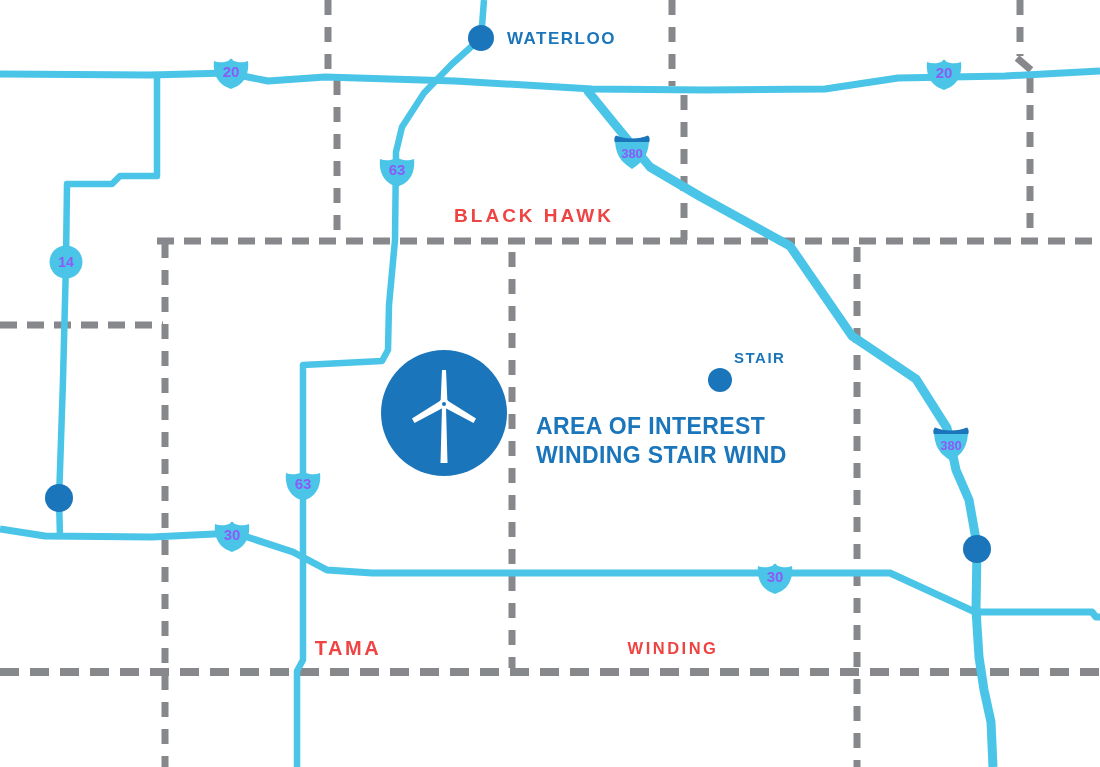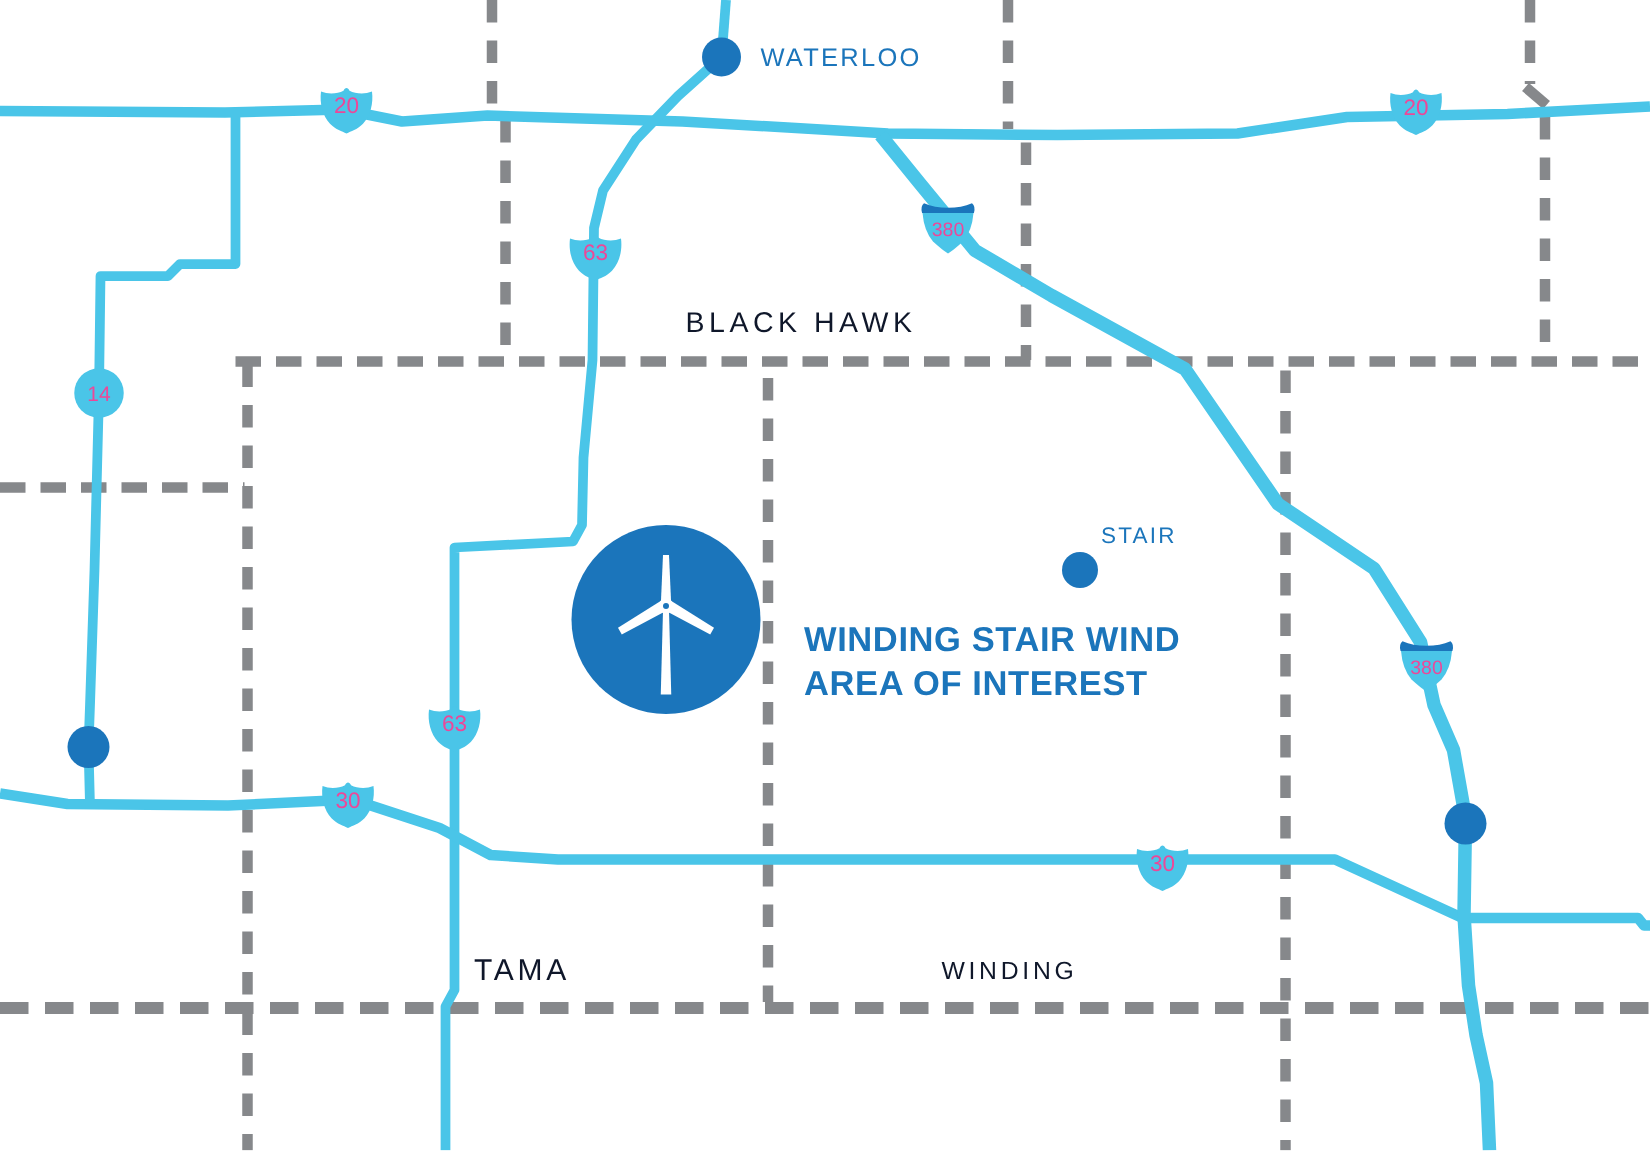--- a/index.html
+++ b/index.html
@@ -1,23 +1,23 @@
 <!DOCTYPE html>
 <html><head>
 <meta charset="utf-8">
 <style>
   html,body{margin:0;padding:0;background:#fff;}
   #map{position:relative;width:1100px;height:767px;background:#ffffff;overflow:hidden;
        font-family:"Liberation Sans",sans-serif;}
   #map svg{position:absolute;left:0;top:0;}
-  .lbl{position:absolute;font-weight:normal;white-space:nowrap;}
+  .lbl{position:absolute;font-weight:bold;white-space:nowrap;}
   .city-lbl{color:#1B75BB;}
-  .county-lbl{color:#0f172a;transform:translate(-50%,-50%);}
-  .shield-num{position:absolute;transform:translate(-50%,-50%);color:#ec4899;
-              font-weight:normal;text-align:center;line-height:1;}
+  .county-lbl{color:#ef4444;transform:translate(-50%,-50%);}
+  .shield-num{position:absolute;transform:translate(-50%,-50%);color:#8b5cf6;
+              font-weight:bold;text-align:center;line-height:1;}
   .aoi{position:absolute;color:#1B75BB;font-weight:bold;font-size:23px;
        letter-spacing:0.4px;line-height:28.5px;white-space:nowrap;}
 </style>
 </head>
 <body>
 
 <div id="map">
 
   <svg width="1100" height="767" viewBox="0 0 1100 767">
     <defs>
@@ -101,17 +101,17 @@
   <div class="shield-num" style="left:951px;top:445px;font-size:13px">380</div>
 
   <div class="lbl city-lbl" style="left:507px;top:29px;font-size:17px;letter-spacing:1.5px">WATERLOO</div>
   <div class="lbl city-lbl" style="left:734px;top:349px;font-size:15px;letter-spacing:1.5px">STAIR</div>
 
   <div class="lbl county-lbl" style="left:534px;top:216px;font-size:19px;letter-spacing:3px">BLACK HAWK</div>
   <div class="lbl county-lbl" style="left:348px;top:648px;font-size:20px;letter-spacing:2.5px">TAMA</div>
   <div class="lbl county-lbl" style="left:673px;top:648px;font-size:16.5px;letter-spacing:2.5px">WINDING</div>
 
   <div class="aoi" style="left:536px;top:412px">
+    <div>AREA OF INTEREST</div>
     <div>WINDING STAIR WIND</div>
-    <div>AREA OF INTEREST</div>
   </div>
 
 </div>
 
 </body></html>

